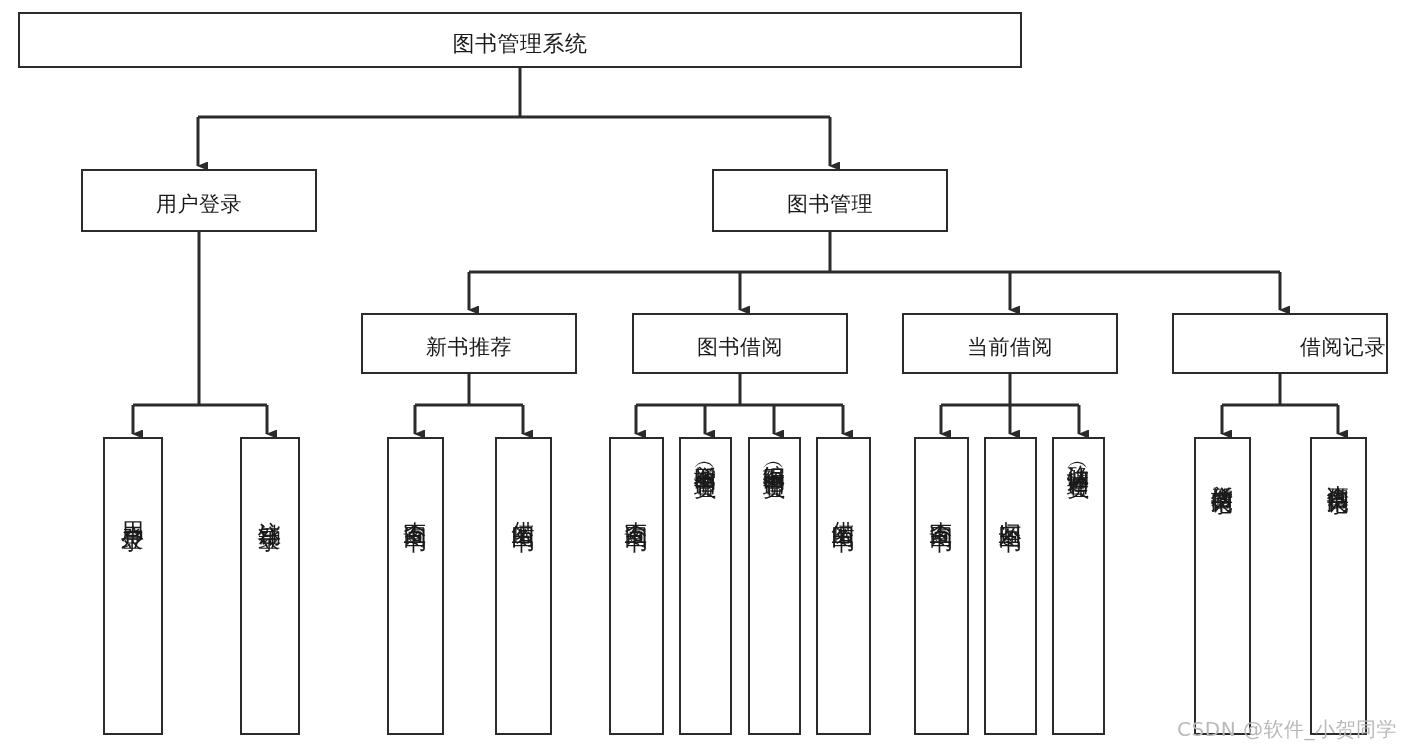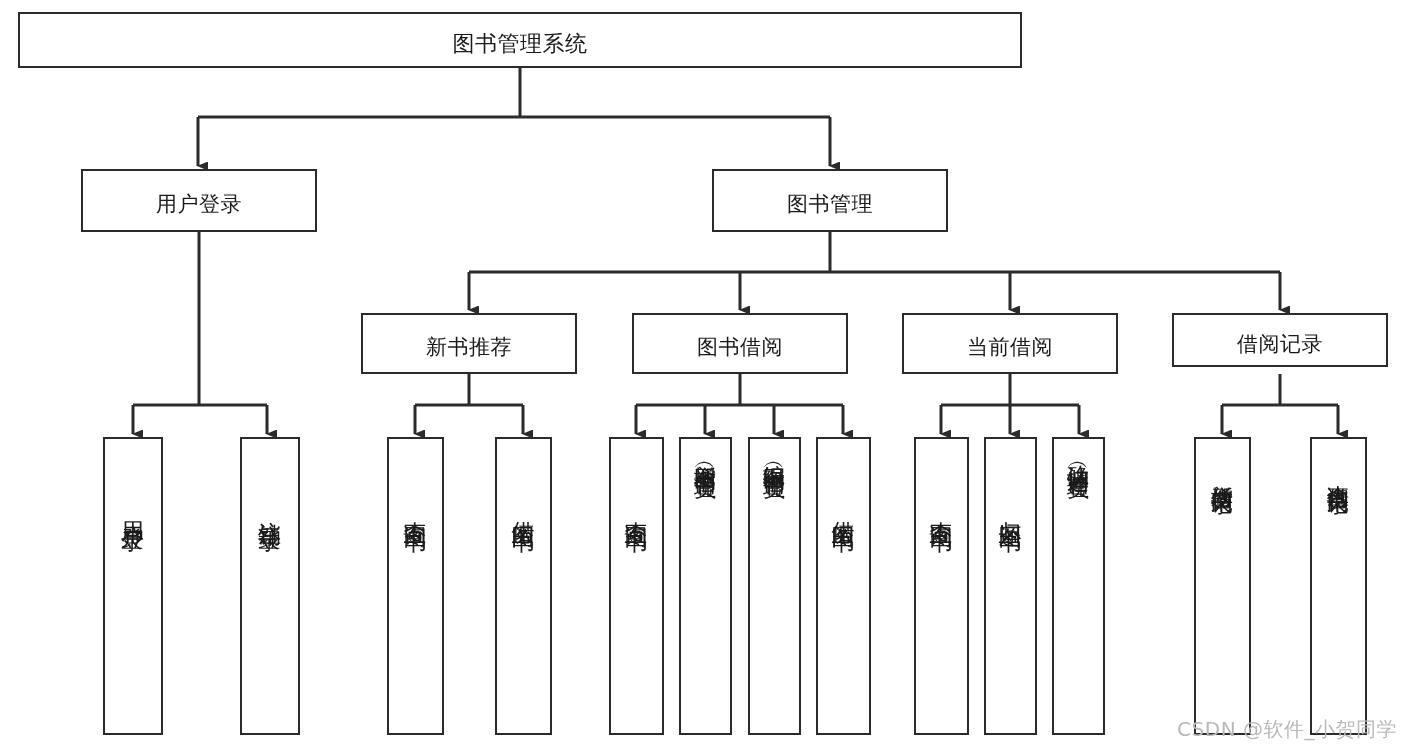--- a/index.html
+++ b/index.html
@@ -138,21 +138,21 @@
 
   <div class="node horiz" style="left:361px;top:313px;width:216px;height:61px;align-items:center;">
     <span class="node-label">新书推荐</span>
   </div>
   <div class="node horiz" style="left:632px;top:313px;width:216px;height:61px;">
     <span class="node-label">图书借阅</span>
   </div>
   <div class="node horiz" style="left:902px;top:313px;width:216px;height:61px;">
     <span class="node-label">当前借阅</span>
   </div>
-  <div class="node horiz" style="left:1172px;top:313px;width:216px;height:54px;">
+  <div class="node horiz" style="left:1172px;top:313px;width:216px;height:61px;justify-content:flex-end;">
     <span class="node-label">借阅记录</span>
   </div>
 
   <div class="node vert" style="left:103px;top:437px;width:60px;height:298px;padding-top:64px;">
     <span class="node-label">用户登录</span>
   </div>
   <div class="node vert" style="left:240px;top:437px;width:60px;height:298px;padding-top:64px;">
     <span class="node-label">注销登录</span>
   </div>
 

